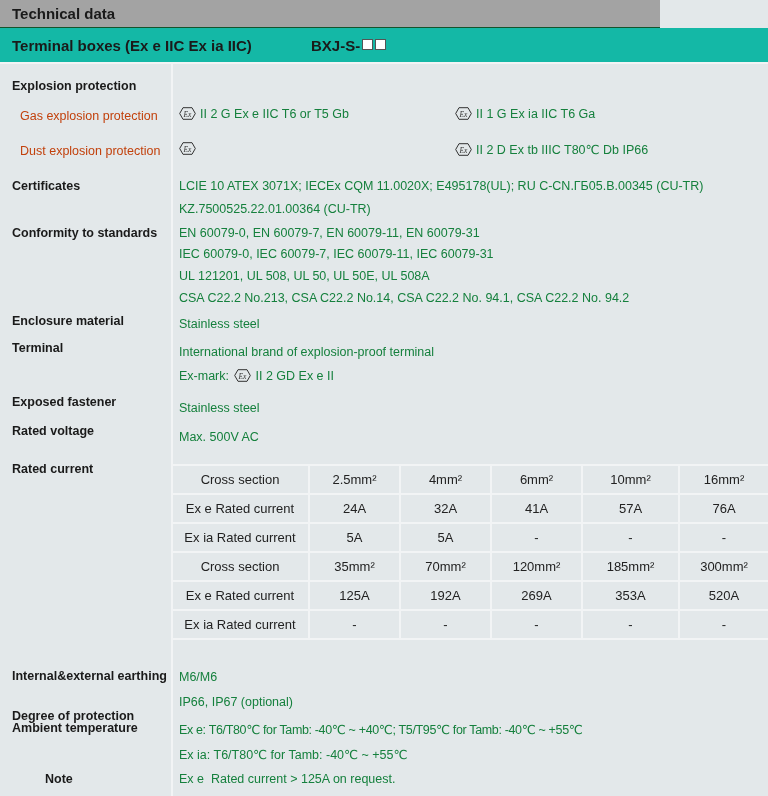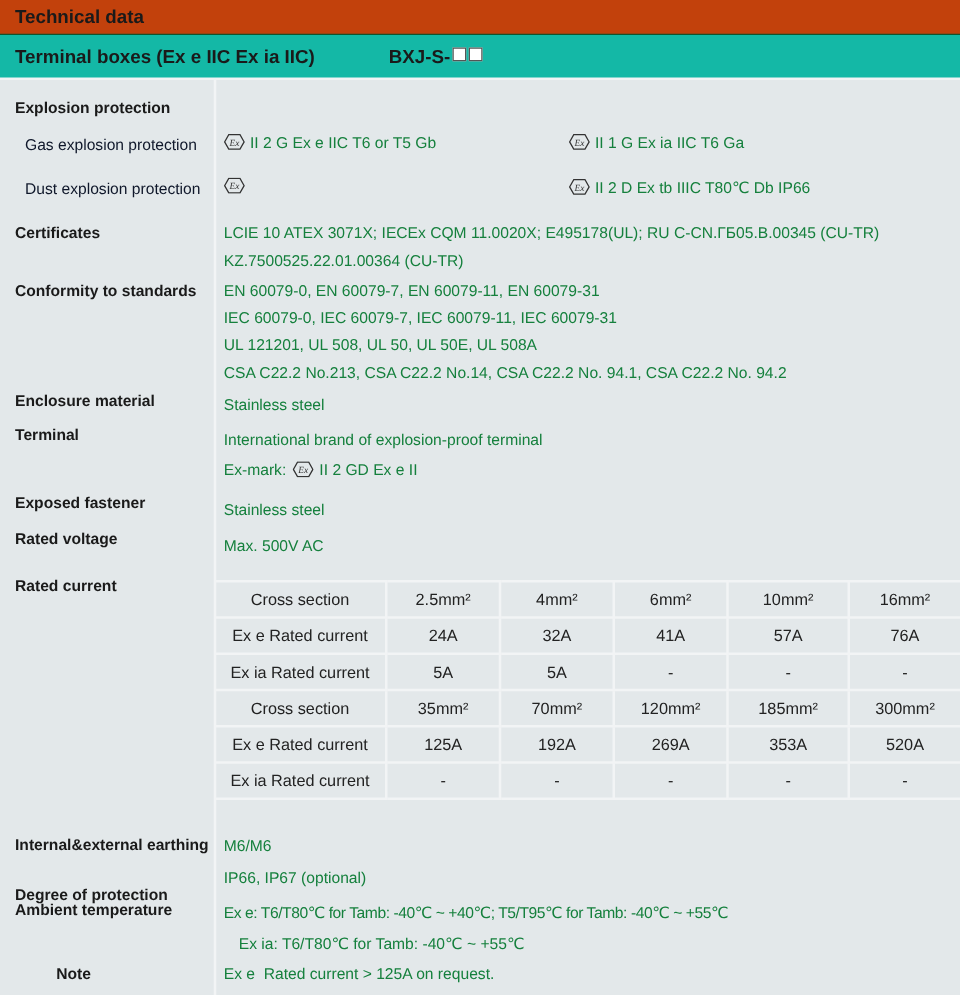--- a/index.html
+++ b/index.html
@@ -4,22 +4,22 @@
 <style>
   html, body { margin:0; padding:0; }
   body {
     width:768px; height:796px; overflow:hidden;
     background:#e3e8ea;
     font-family:"Liberation Sans", "DejaVu Sans", sans-serif;
     color:#1e1e1e;
     position:relative;
   }
   .header {
-    position:absolute; left:0; top:0; width:768px; height:27px;
-    background:#c2410c;
+    position:absolute; left:0; top:0; width:660px; height:27px;
+    background:#a3a3a3;
     border-bottom:1px solid #14532d;
   }
   .header .title {
     position:absolute; left:12px; top:5px;
     font-size:15px; font-weight:bold; color:#1a1a1a;
   }
   .subtitle-row {
     position:absolute; left:0; top:28px; width:768px; height:34px;
     background:#14b8a6;
     border-bottom:2px solid #f2f4f5;
@@ -35,21 +35,21 @@
   .box { display:inline-block; width:9px; height:9px; border:1px solid #555; margin-left:2px; vertical-align:1px; background:#fff;}
   .vdivider {
     position:absolute; left:171px; top:64px; width:2px; height:732px;
     background:#f2f4f5;
   }
   .label {
     position:absolute; left:12px; font-size:12.5px; font-weight:bold; color:#1a1a1a;
     white-space:nowrap;
   }
   .sublabel {
-    position:absolute; left:20px; font-size:12.5px; font-weight:normal; color:#0f172a;
+    position:absolute; left:20px; font-size:12.5px; font-weight:normal; color:#c2410c;
     white-space:nowrap;
   }
   .val {
     position:absolute; left:179px; font-size:12.5px; color:#15803d; white-space:nowrap;
   }
   .ex {
     display:inline-block; position:relative; width:17px; height:13px; vertical-align:-2px; margin-right:4px;
   }
   .ex svg { position:absolute; left:0; top:0; }
   
@@ -205,16 +205,16 @@
 </table>
 
 <div class="label" style="top:669px;">Internal&amp;external earthing</div>
 <div class="val" style="top:670px;text-align:center;">M6/M6</div>
 
 <div class="label" style="top:709px;">Degree of protection</div>
 <div class="val" style="top:695px;">IP66, IP67 (optional)</div>
 
 <div class="label" style="top:721px;">Ambient temperature</div>
 <div class="val" style="top:722px; letter-spacing:-0.35px;">Ex e: T6/T80℃ for Tamb: -40℃ ~ +40℃; T5/T95℃ for Tamb: -40℃ ~ +55℃</div>
-<div class="val" style="top:747px;margin-left:12px;">Ex ia: T6/T80℃ for Tamb: -40℃ ~ +55℃</div>
+<div class="val" style="top:747px;">Ex ia: T6/T80℃ for Tamb: -40℃ ~ +55℃</div>
 
 <div class="label" style="top:772px;padding-left:33px;">Note</div>
 <div class="val" style="top:772px; white-space:pre;">Ex e  Rated current &gt; 125A on request.</div>
 
 </body></html>

